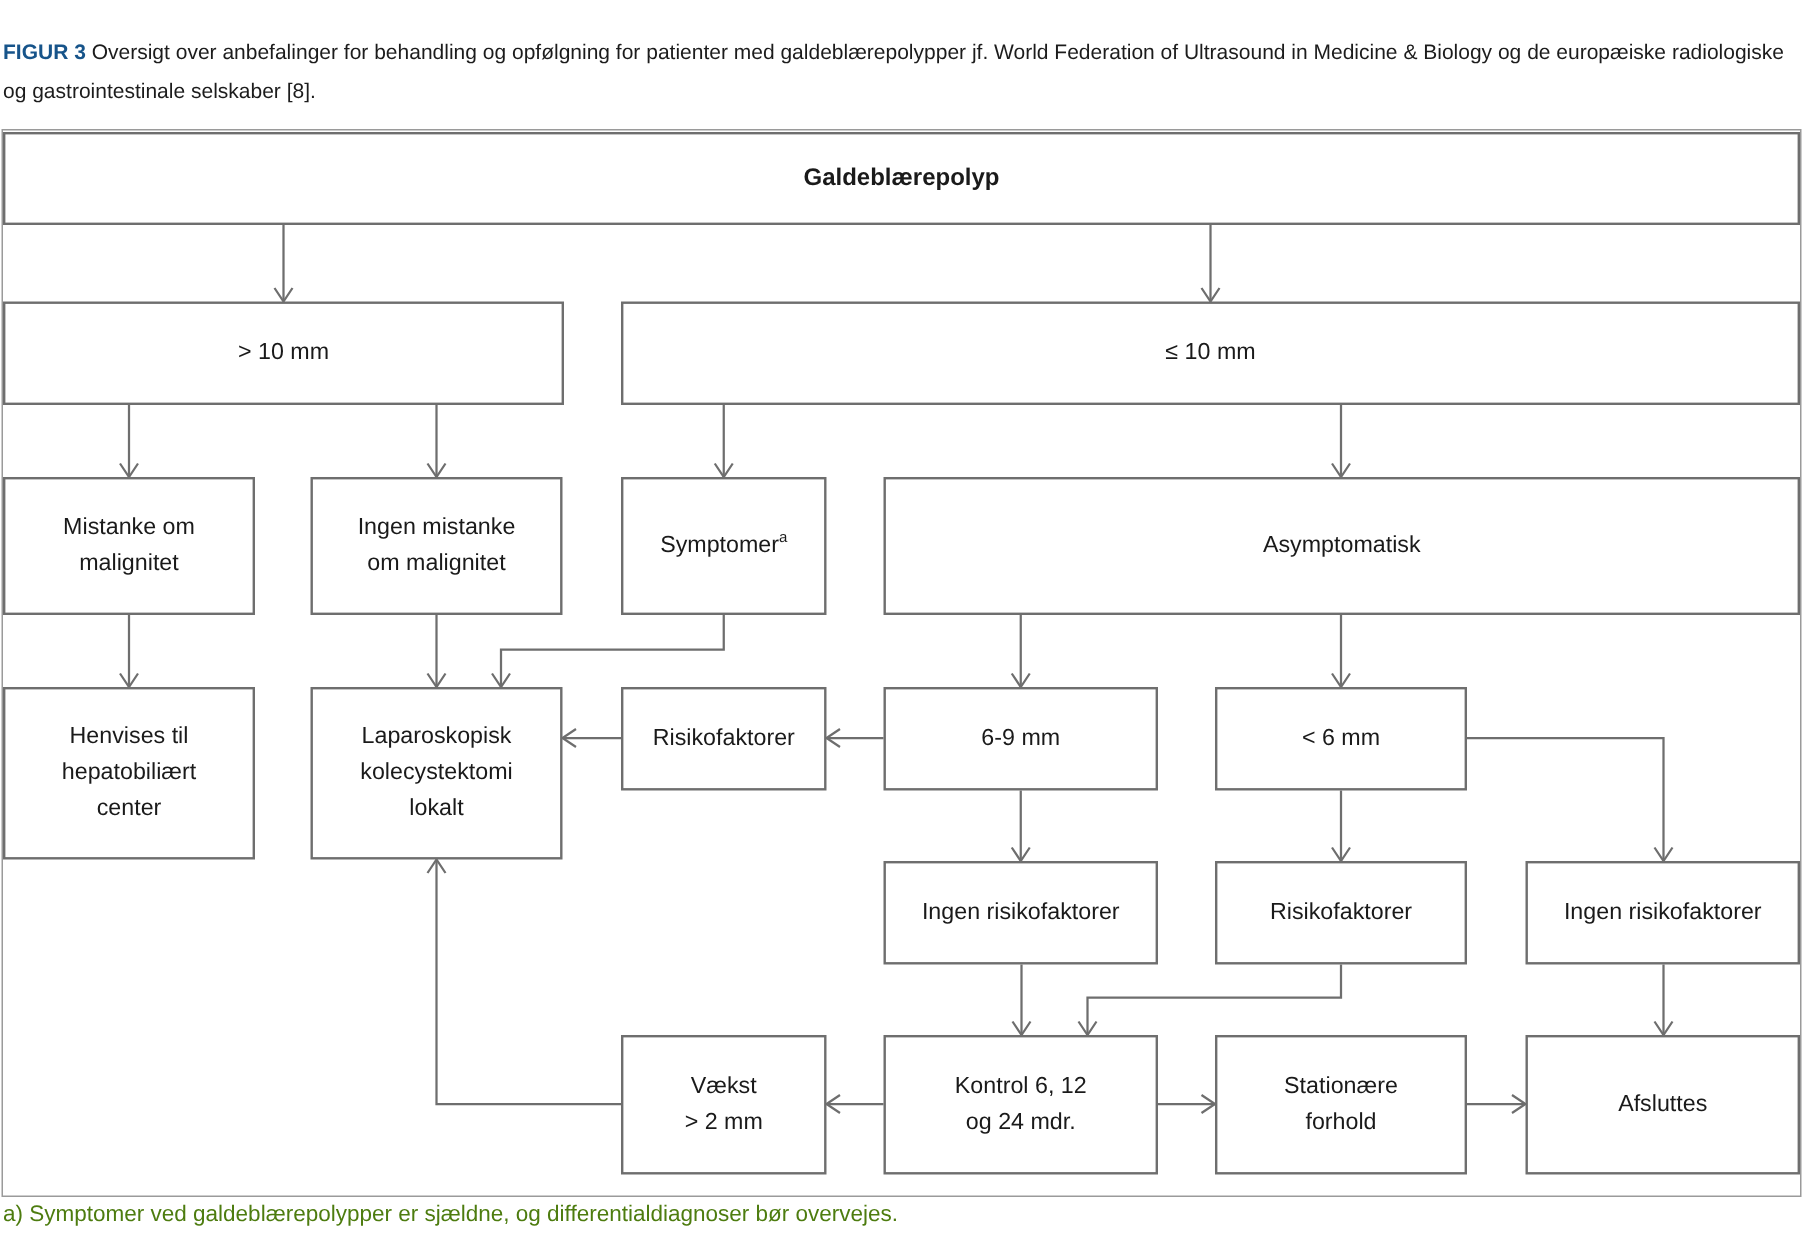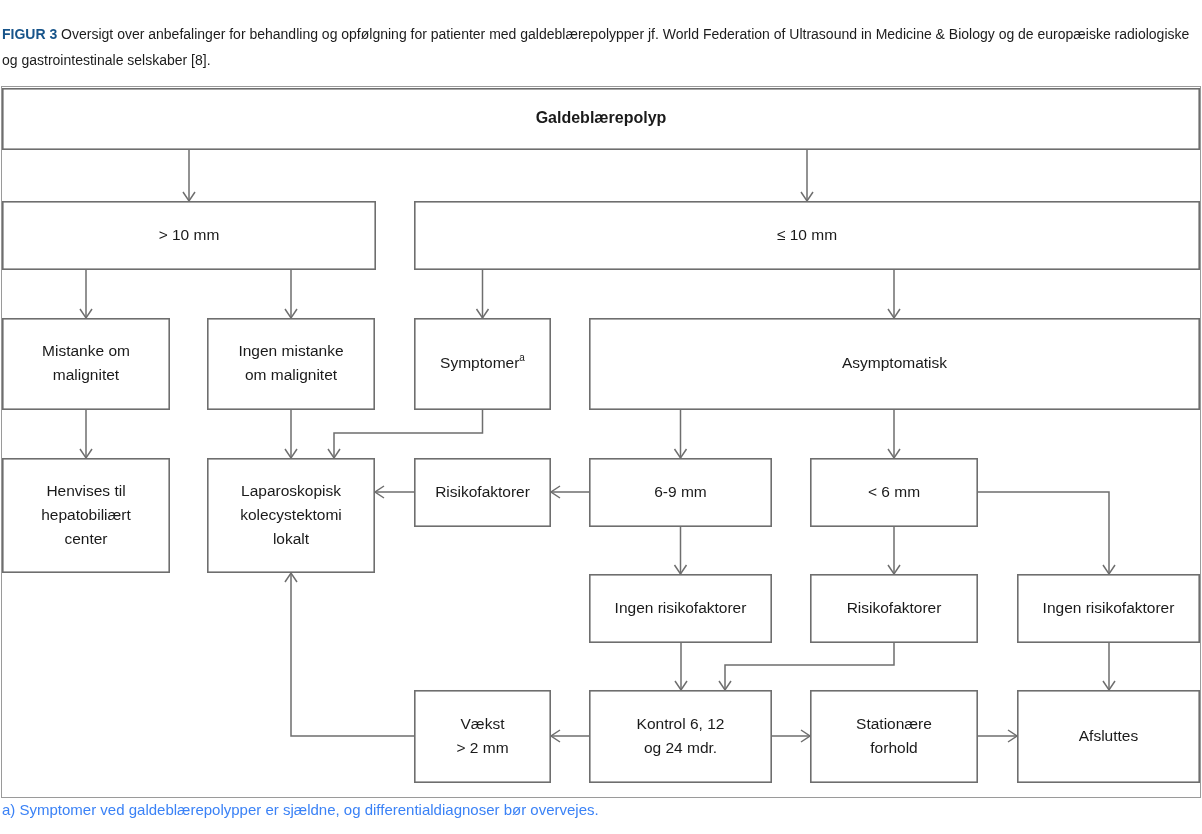--- a/index.html
+++ b/index.html
@@ -56,21 +56,21 @@
     pointer-events: none;
   }
   
   #footnote {
     position: absolute;
     left: 2px;
     top: 800px;
     width: 1190px;
     font-size: 15px;
     line-height: 20px;
-    color: #3b82f6;
+    color: #4d7c0f;
   }
   .node-rect {
     fill: #ffffff;
     stroke: #6e6e6e;
     stroke-width: 1.6;
   }
   .node-text {
     font-family: "Liberation Sans", sans-serif;
     font-size: 15.5px;
     fill: #1a1a1a;

